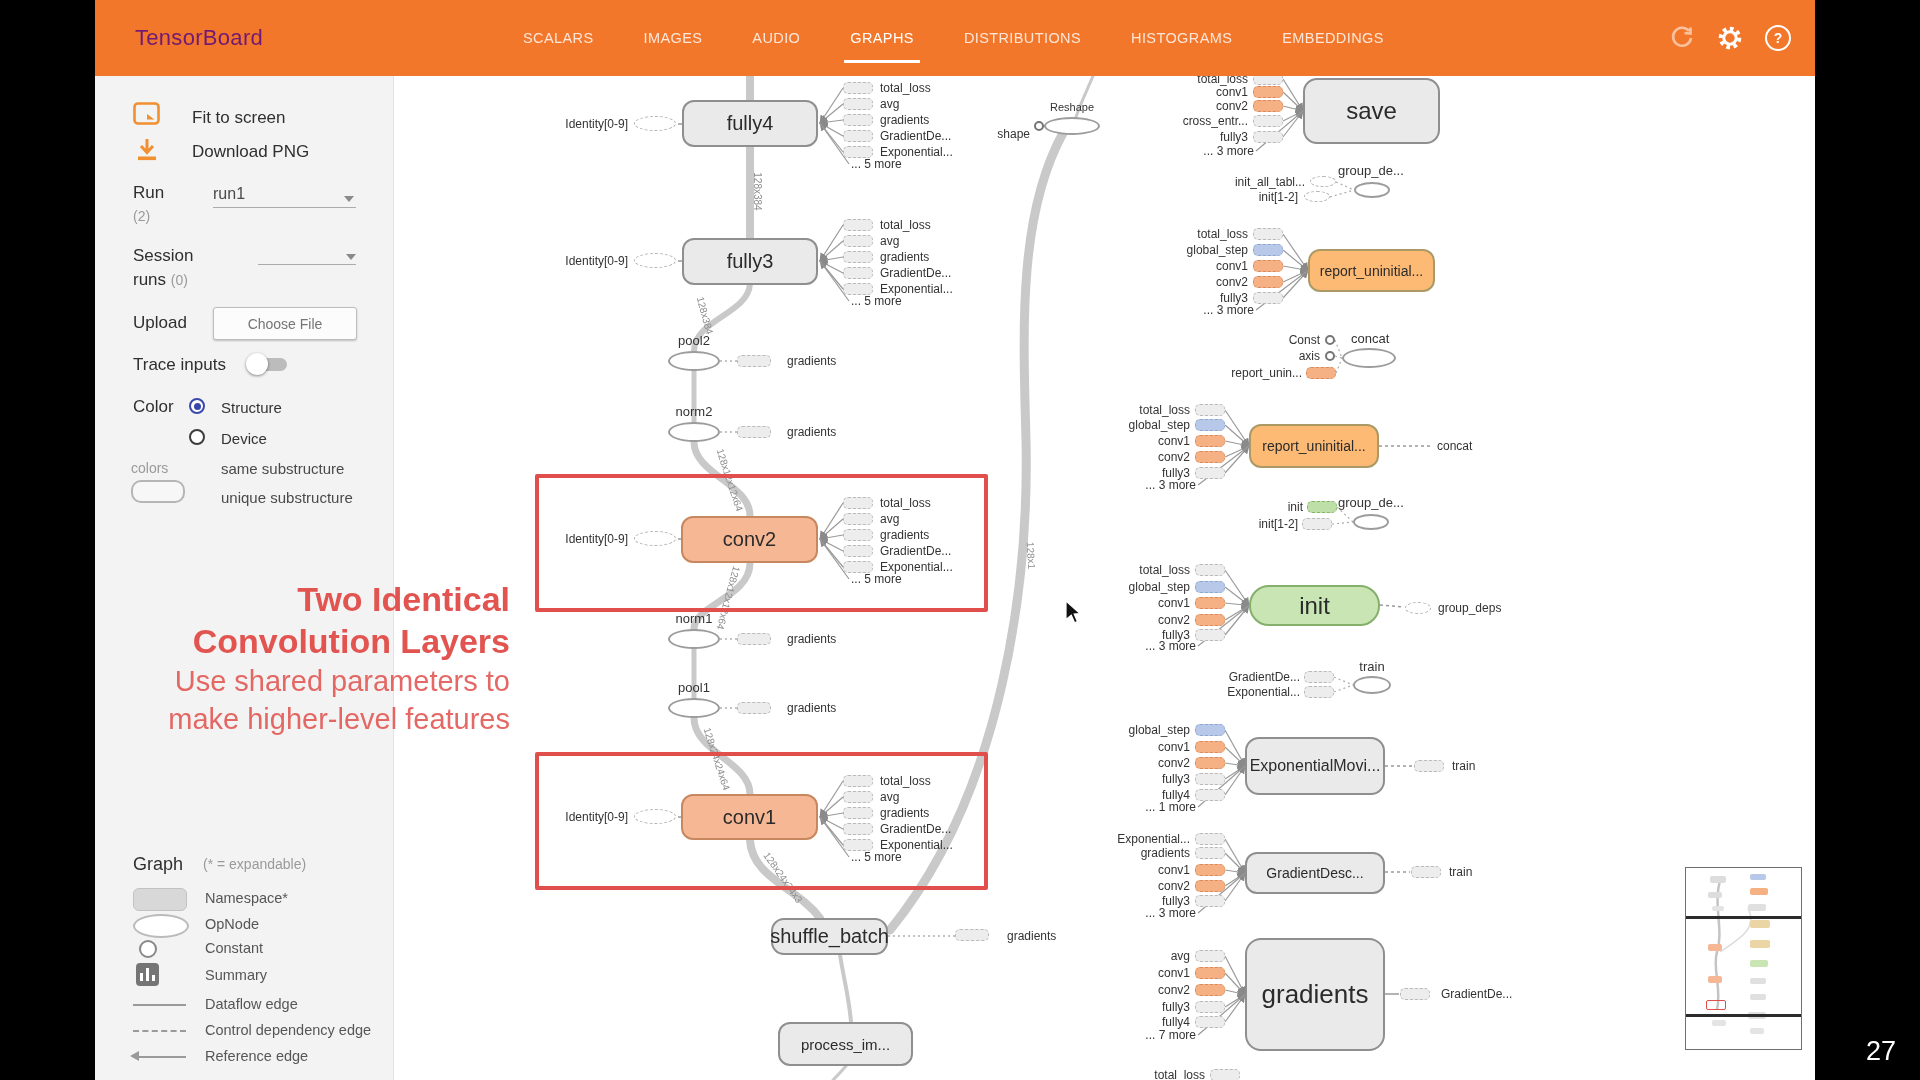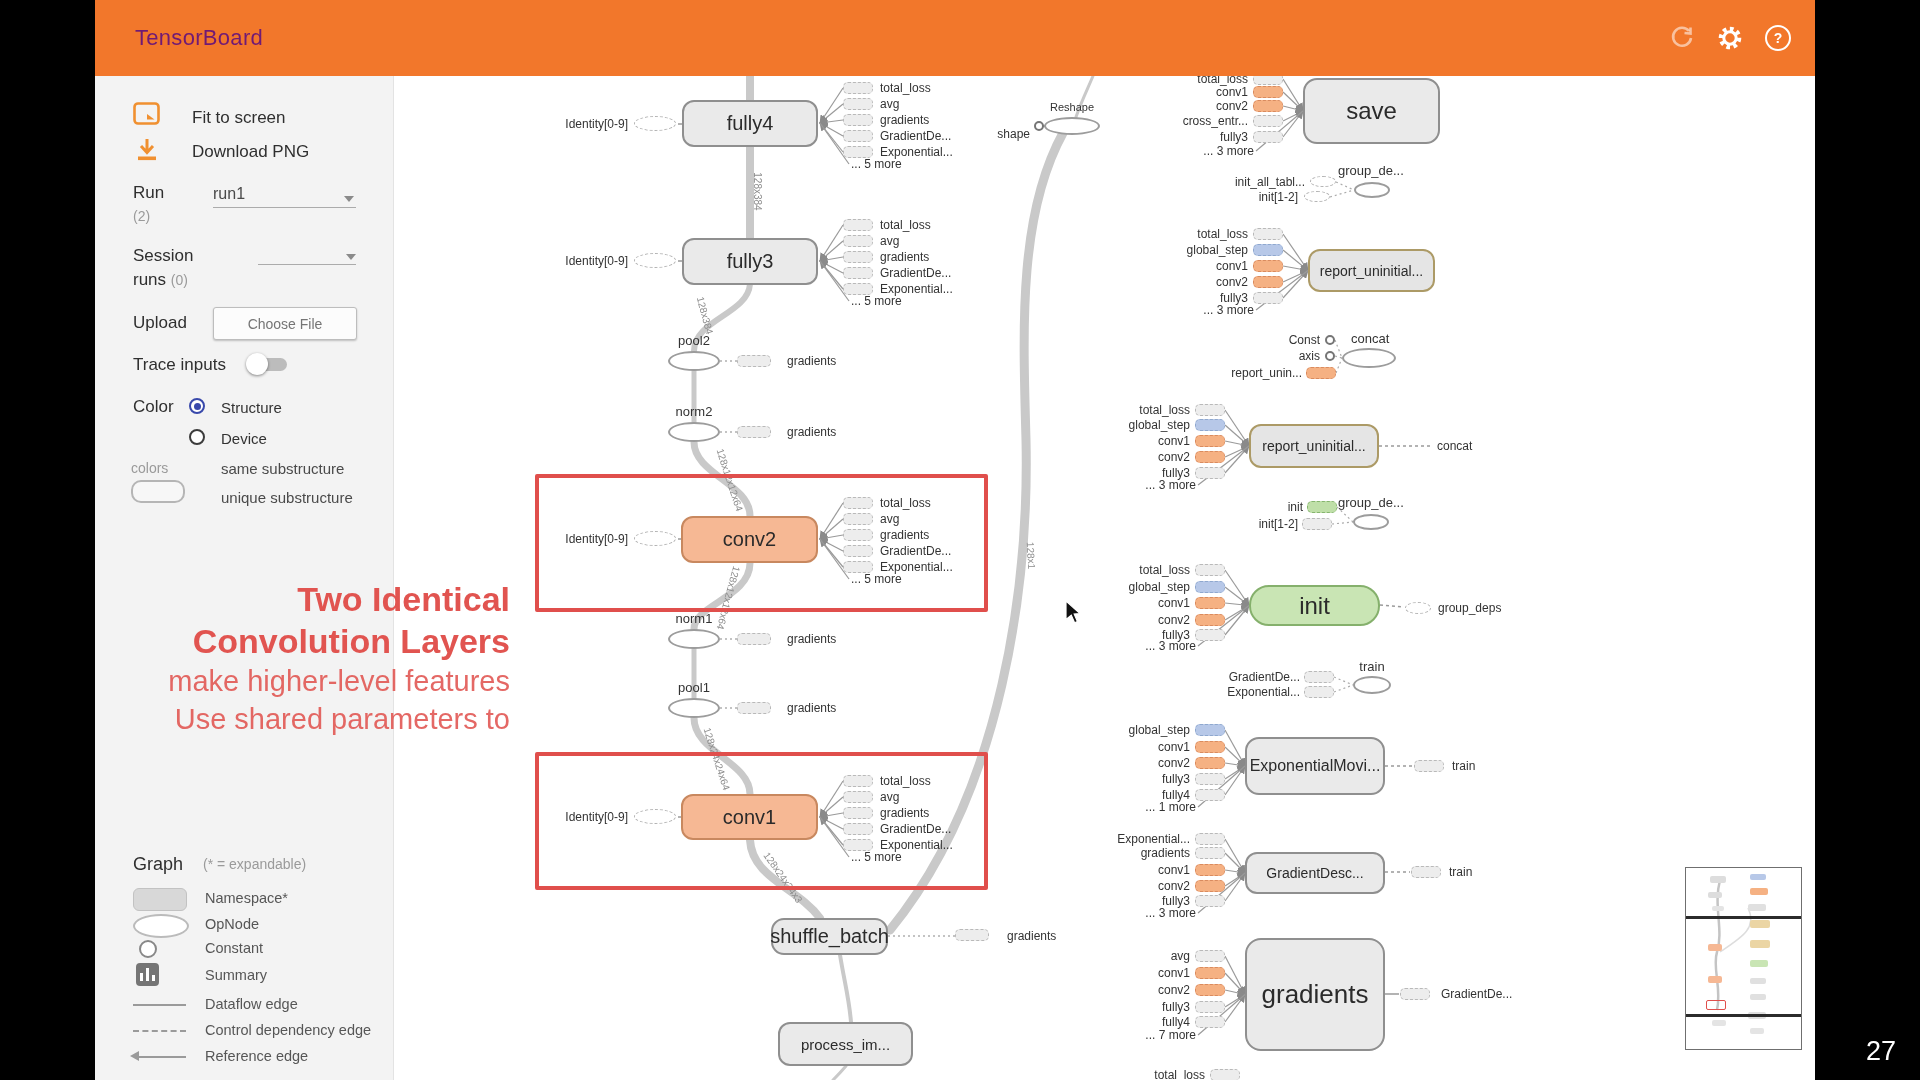--- a/index.html
+++ b/index.html
@@ -47,21 +47,21 @@
   .lg-line{position:absolute;left:133px;width:53px;height:0;border-top:2px solid #9a9a9a;z-index:3;}
   .lg-dash{border-top:2px dashed #9a9a9a;}
   .lg-arrowhead{position:absolute;left:130px;top:1051px;width:0;height:0;border-top:5px solid transparent;border-bottom:5px solid transparent;border-right:9px solid #9a9a9a;z-index:3;}
   .lg-text{position:absolute;left:205px;color:#565656;font-size:14.5px;z-index:3;}
   
   #edges{position:absolute;left:0;top:0;z-index:2;}
   .gnode{position:absolute;display:flex;align-items:center;justify-content:center;color:#2b2b2b;
          box-sizing:border-box;z-index:3;white-space:nowrap;}
   .gnode.gray{background:#EAEAEA;border:2px solid #8F8F8F;}
   .gnode.salmon{background:#F6B894;border:2px solid #C8885F;}
-  .gnode.tan{background:#e5e5e5;border:2px solid #AC9A66;}
+  .gnode.tan{background:#fdba74;border:2px solid #AC9A66;}
   .gnode.green{background:#C9E5B4;border:2px solid #85B06C;}
   .opnode{position:absolute;background:#fff;border:2px solid #9C9C9C;border-radius:50%;box-sizing:border-box;z-index:3;}
   .glabel{position:absolute;font-size:12px;line-height:14px;color:#333;white-space:nowrap;z-index:4;}
   .glabel.right{text-align:right;}
   .sbox{position:absolute;width:30px;height:12px;border-radius:5px;box-sizing:border-box;z-index:3;}
   .sbox.gray{background:#EDEDED;border:1.5px dashed #B9B9B9;}
   .sbox.salmon{background:#F5B183;border:1.5px dashed #D98B5F;}
   .sbox.blue{background:#B7C8E8;border:1.5px dashed #8FA8CE;}
   .sbox.green{background:#BFDFA8;border:1.5px dashed #86B56F;}
   .dellipse{position:absolute;border:1.5px dashed #B3B3B3;border-radius:50%;background:#fff;box-sizing:border-box;z-index:3;}
@@ -82,20 +82,29 @@
 </head>
 <body>
 
 <div id="stage">
 
   <div id="sidebar"></div>
   <div id="canvas"></div>
 
   <div id="appbar">
     <div class="title">TensorBoard</div>
+    <div id="tabs">
+      <span class="tab">SCALARS</span>
+      <span class="tab">IMAGES</span>
+      <span class="tab">AUDIO</span>
+      <span class="tab active">GRAPHS</span>
+      <span class="tab">DISTRIBUTIONS</span>
+      <span class="tab">HISTOGRAMS</span>
+      <span class="tab">EMBEDDINGS</span>
+    </div>
     <div class="icons">
       <span class="hicon">
         <svg width="24" height="24" viewBox="0 0 24 24">
             <path d="M19,5 A9,9 0 1 0 21,12" stroke="rgba(255,255,255,.55)" stroke-width="2.6" fill="none"></path>
             <path d="M20.5,1.5 L20.5,7.5 L14.5,7" stroke="rgba(255,255,255,.55)" stroke-width="2.6" fill="none"></path>
           </svg>
       </span>
       <span class="hicon">
         <svg width="26" height="26" viewBox="0 0 26 26">
             <circle cx="13" cy="13" r="9" fill="none" stroke="#fff" stroke-width="4.6" stroke-dasharray="3.6,3.4"></circle>
@@ -495,22 +504,22 @@
       <div class="elabel" style="left: 1001px; top: 550px; width: 60px; text-align: center; transform: rotate(87deg);">128x1</div>
       <div class="redbox" style="left: 535px; top: 474px; width: 445px; height: 130px;"></div>
       <div class="redbox" style="left: 535px; top: 752px; width: 445px; height: 130px;"></div>
       <div class="glabel right" style="left: 1065px; top: 1068px; width: 140px;">total_loss</div>
       <div class="sbox gray" style="left: 1210px; top: 1069px;"></div>
     </div>
 
   <div id="annotation">
     <div class="h">Two Identical</div>
     <div class="h">Convolution Layers</div>
+    <div class="b">Use shared parameters to</div>
     <div class="b">make higher-level features</div>
-    <div class="b">Use shared parameters to</div>
   </div>
 
   <svg id="cursor" width="22" height="24">
     <path d="M1,1 L15,13.5 L9.2,14 L12.4,21.5 L9.6,22.7 L6.3,15.2 L1,19.5 Z" fill="#111" stroke="#fff" stroke-width="1.2"></path>
   </svg>
 
   <div id="minimap">
     <svg width="115" height="181" style="position:absolute;left:0;top:0">
       <path d="M34,12 C27,38 38,62 31,84 C26,100 36,120 31,142" stroke="#C4C4C4" stroke-width="2.5" fill="none"></path>
       <path d="M34,84 C55,70 72,60 62,40" stroke="#DDD" stroke-width="1.5" fill="none"></path>

